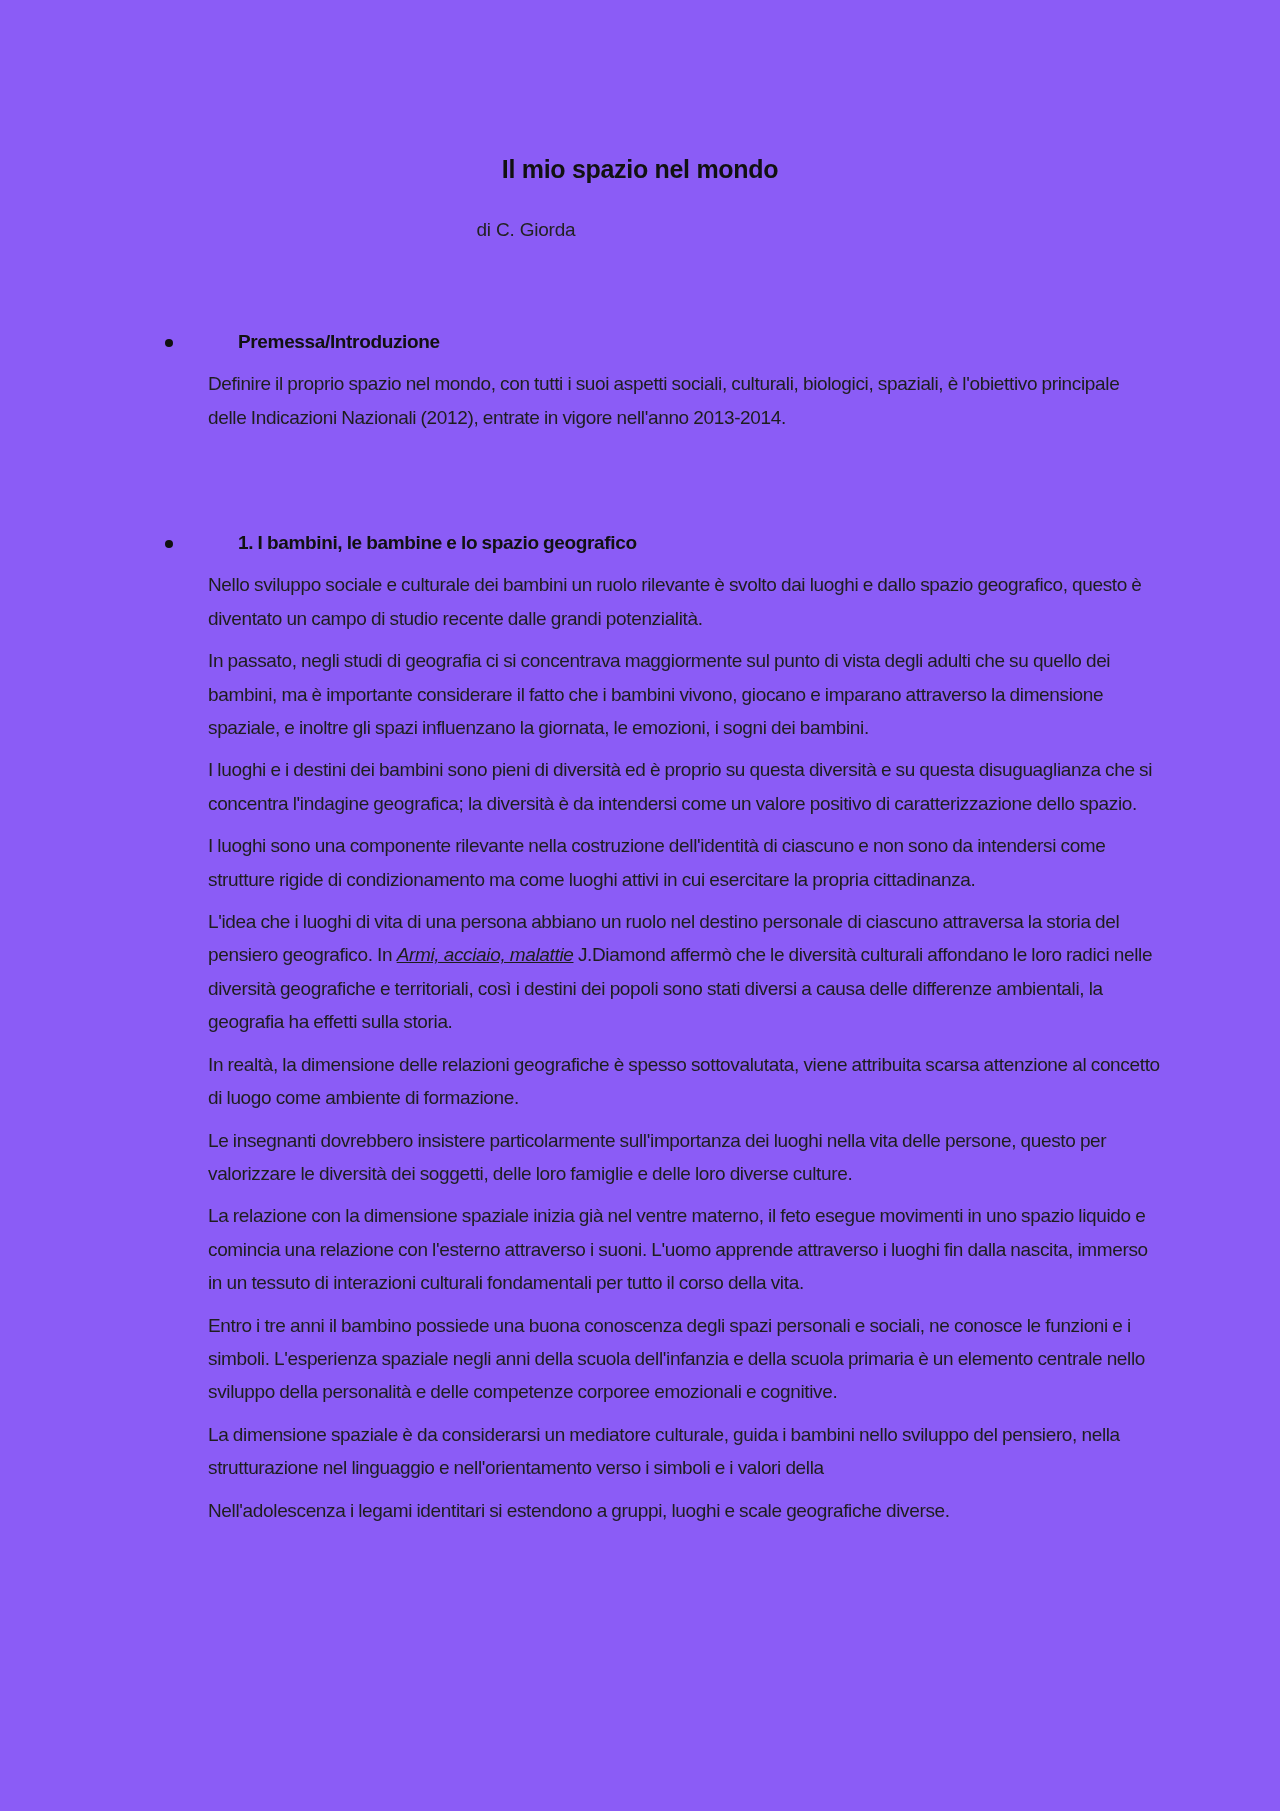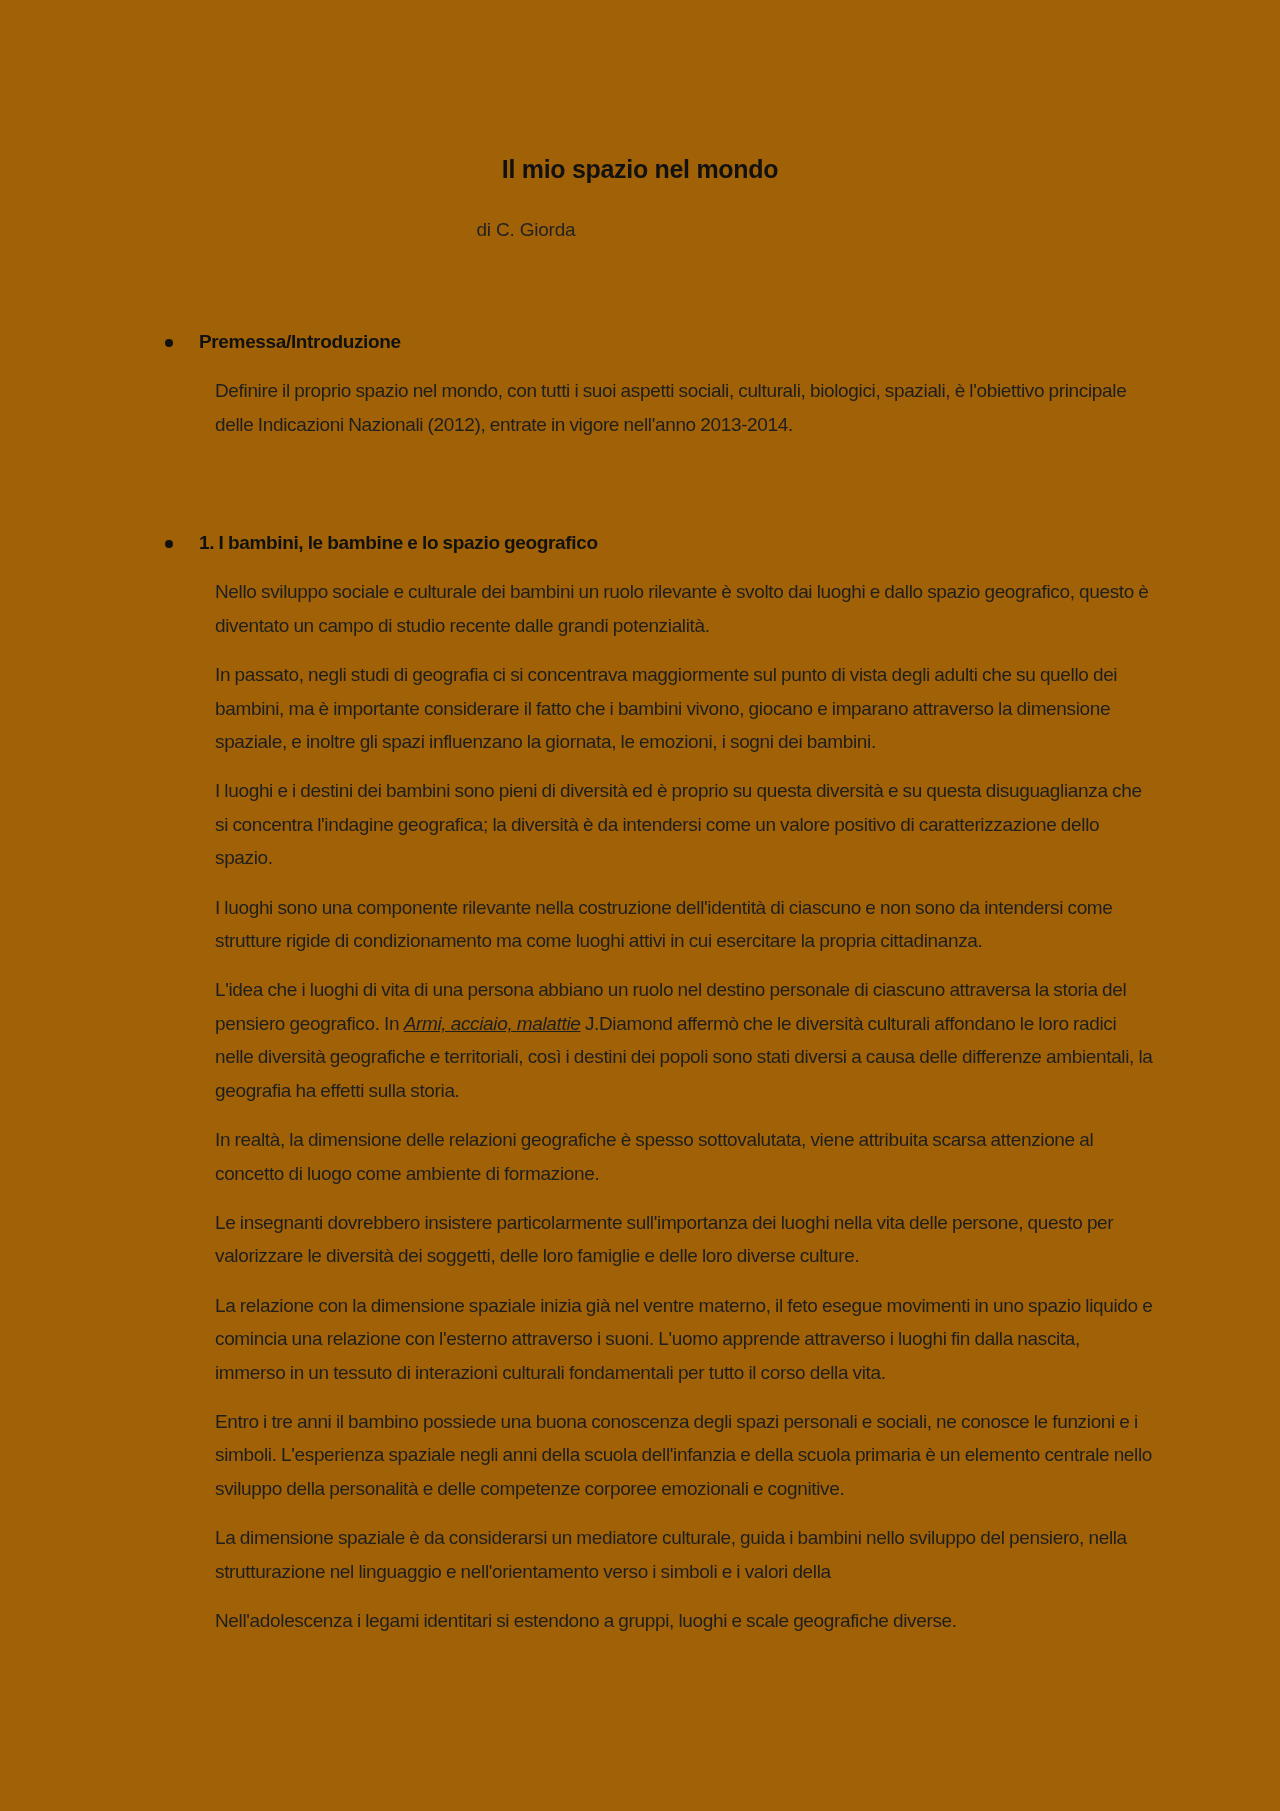--- a/index.html
+++ b/index.html
@@ -14,21 +14,21 @@
       position: relative;
       font-family: "Liberation Sans", "DejaVu Sans", sans-serif;
       color: #1a1a1a;
     }
     .page {
       position: absolute;
       left: 0;
       top: 0;
       width: 1280px;
       height: 1811px;
-      background: #a16207;
+      background: #8b5cf6;
     }
     .doc-title {
       position: absolute;
       top: 155px;
       left: 0;
       width: 1280px;
       text-align: center;
       font-size: 25px;
       font-weight: bold;
       letter-spacing: -0.3px;
@@ -61,24 +61,25 @@
       top: 14px;
       width: 8px;
       height: 8px;
       border-radius: 50%;
       background: #111;
     }
     .section-heading {
       font-weight: bold;
       color: #111;
       display: block;
+      margin-left: 39px;
     }
     .para {
       display: block;
-      margin: 16px;
+      margin: 9px;
       color: #1e1e1e;
     }
     .para em {
       font-style: italic;
       text-decoration: underline;
     }
   </style>
 </head>
 <body>
 

